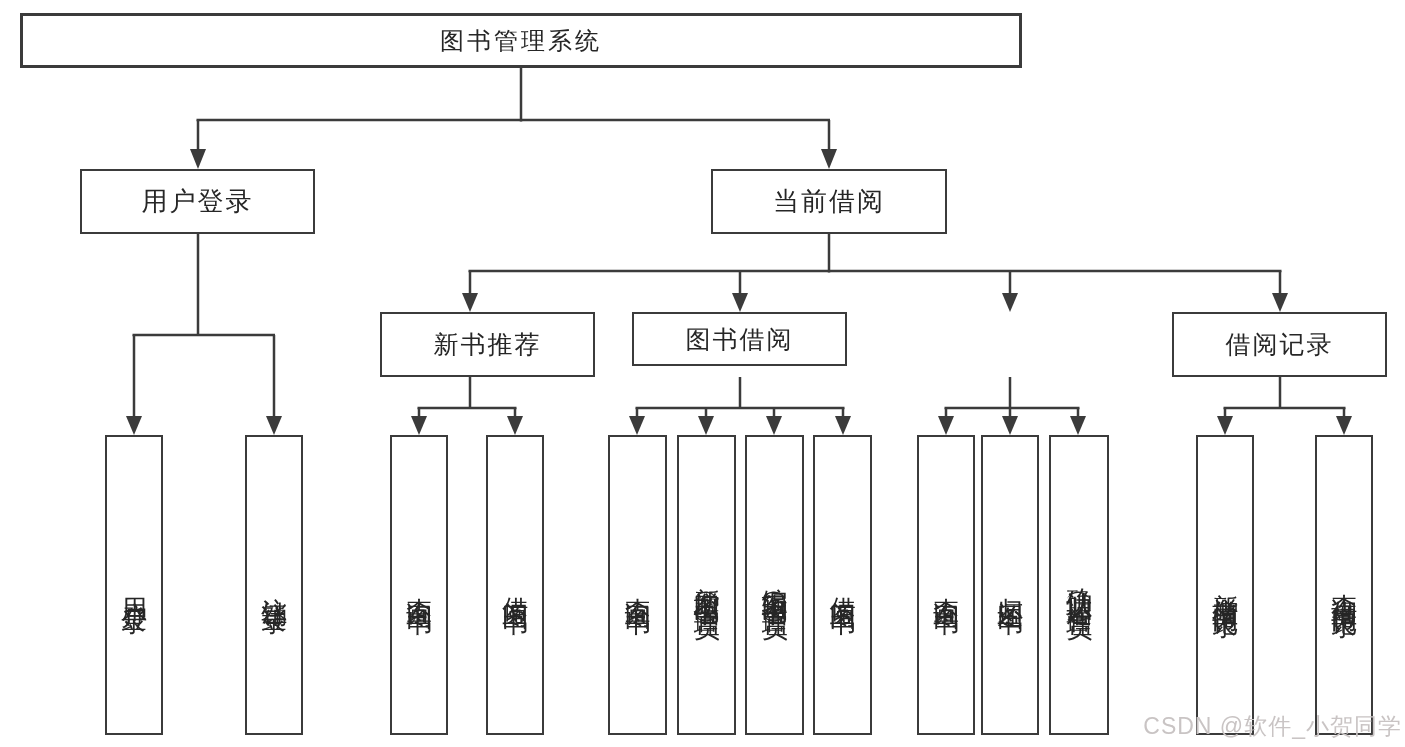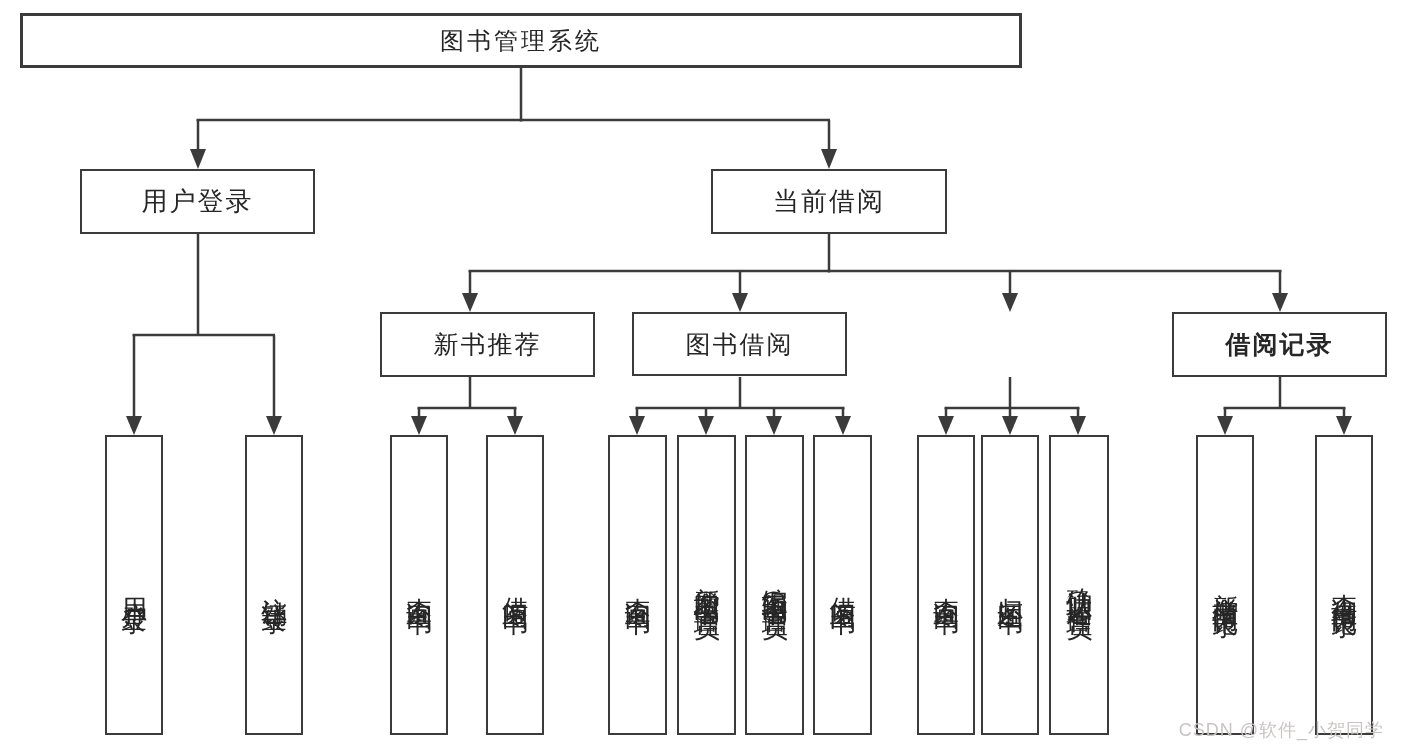--- a/index.html
+++ b/index.html
@@ -34,23 +34,23 @@
   .node.leaf span {
     writing-mode: vertical-rl;
     text-orientation: mixed;
     font-size: 26px;
     letter-spacing: 4px;
     line-height: 1.05;
     white-space: nowrap;
   }
   .watermark {
     position: absolute;
-    right: 21px;
+    right: 3px;
     bottom: 5px;
-    font-size: 18px;
+    font-size: 23px;
     color: #c9c4c4;
     letter-spacing: 1px;
     z-index: 3;
   }
   svg line { stroke: #3b3b3b; stroke-width: 2.5; }
   svg polygon { fill: #3b3b3b; }
 </style>
 </head>
 <body>
 
@@ -139,24 +139,24 @@
   <div class="node branch" style="left:80px; top:169px; width:235px; height:65px;">
     <span>用户登录</span>
   </div>
   <div class="node branch" style="left:711px; top:169px; width:236px; height:65px;">
     <span>当前借阅</span>
   </div>
 
   <div class="node group" style="left:362px; top:312px; width:215px; height:65px;margin-left:18px;">
     <span>新书推荐</span>
   </div>
-  <div class="node group" style="left:632px; top:312px; width:215px; height:64px;align-items:center;">
+  <div class="node group" style="left:632px; top:312px; width:215px; height:54px;align-items:center;">
     <span>图书借阅</span>
   </div>
-  <div class="node group" style="left:1172px; top:312px; width:215px; height:65px;font-weight:bold;">
+  <div class="node group" style="left:1172px; top:312px; width:215px; height:65px;">
     <span>借阅记录</span>
   </div>
 
   <div class="node leaf" style="left:105px; top:435px; width:58px; height:300px;">
     <span>用户登录</span>
   </div>
   <div class="node leaf" style="left:245px; top:435px; width:58px; height:300px;">
     <span>注销登录</span>
   </div>
 

